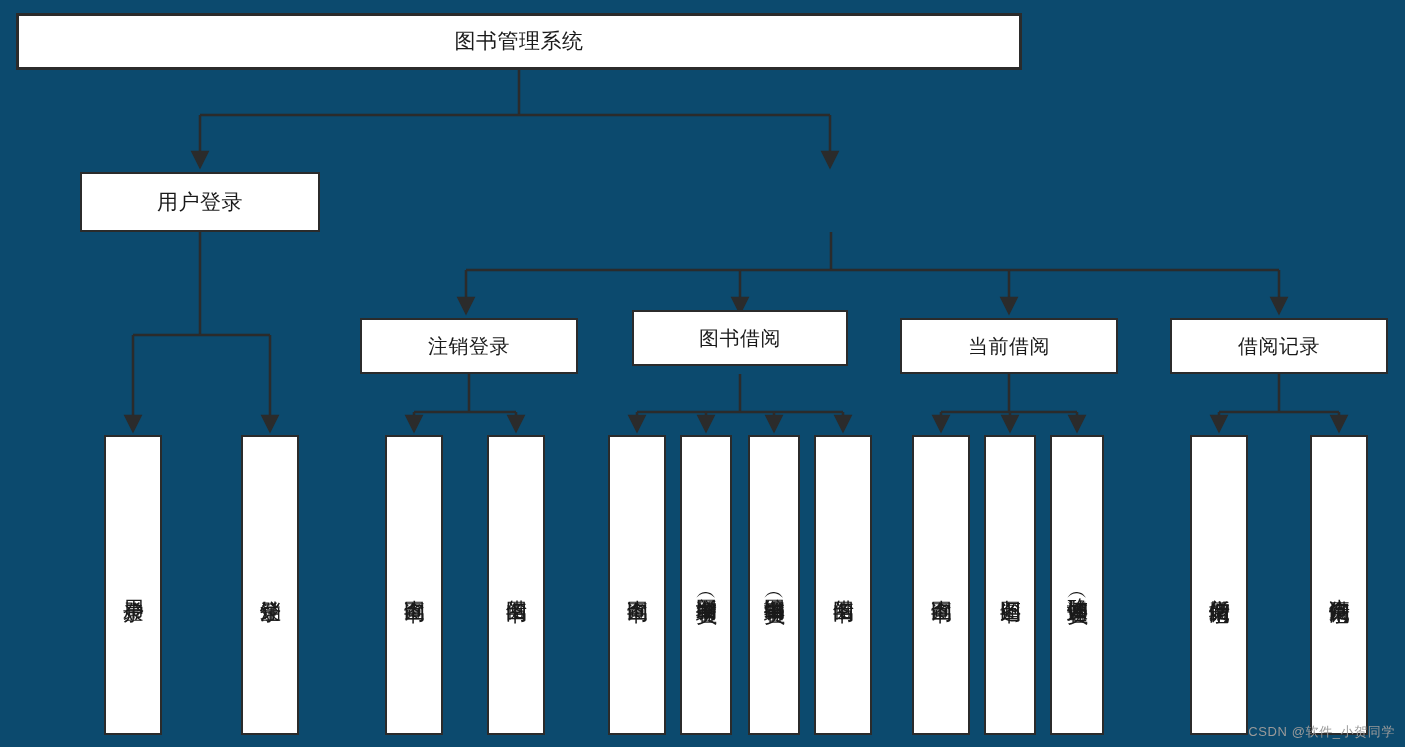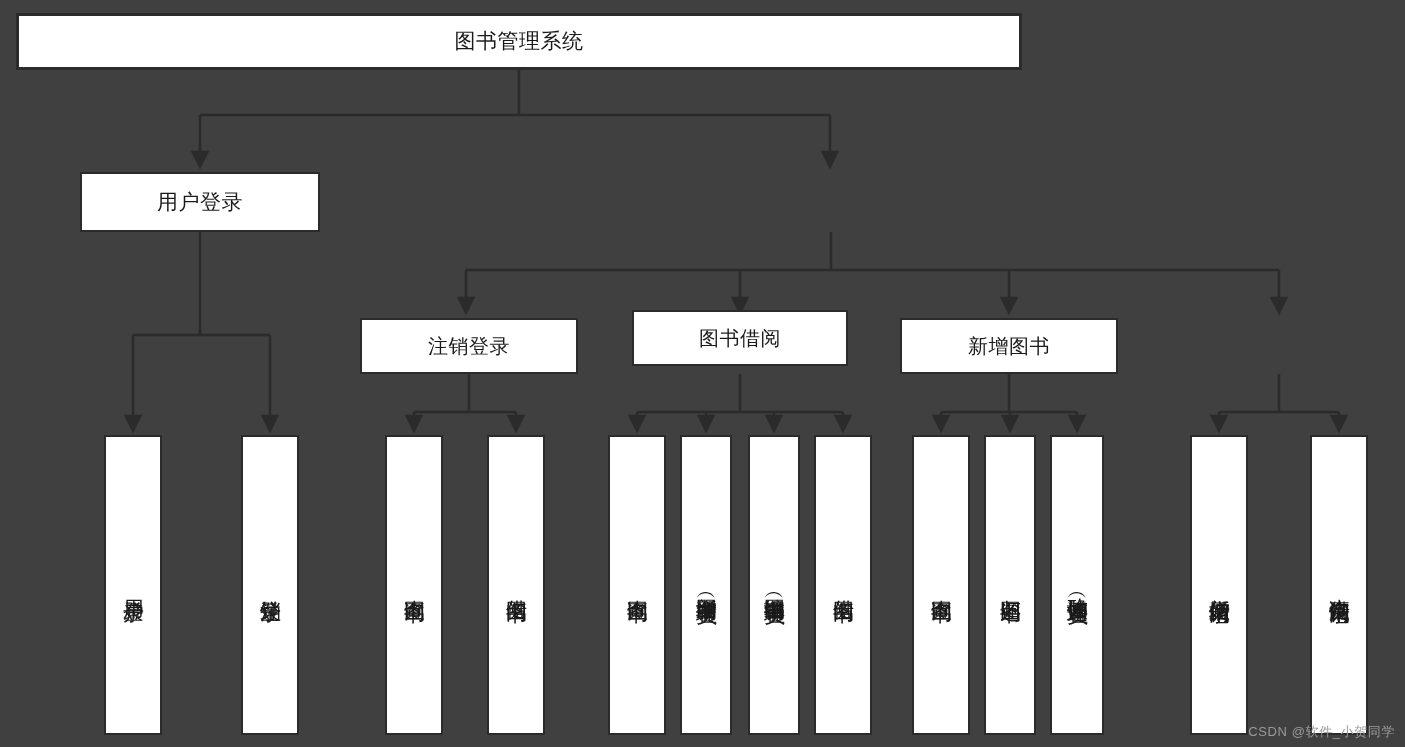--- a/index.html
+++ b/index.html
@@ -9,21 +9,21 @@
     background: #ffffff;
   }
   body {
     font-family: "Liberation Sans", "DejaVu Sans", sans-serif;
     color: #1a1a1a;
   }
   #canvas {
     position: relative;
     width: 1405px;
     height: 747px;
-    background: #404040;
+    background: #0c4a6e;
     overflow: hidden;
   }
   #edges {
     position: absolute;
     left: 0;
     top: 0;
     width: 1405px;
     height: 747px;
     pointer-events: none;
   }
@@ -141,21 +141,24 @@
     <span class="node-label">用户登录</span>
   </div>
 
   <div class="node level2" style="left:360px; top:318px; width:218px; height:56px;">
     <span class="node-label">注销登录</span>
   </div>
   <div class="node level2" style="left:632px; top:310px; width:216px; height:56px;">
     <span class="node-label">图书借阅</span>
   </div>
   <div class="node level2" style="left:900px; top:318px; width:218px; height:56px;">
-    <span class="node-label">新增图书</span>
+    <span class="node-label">当前借阅</span>
+  </div>
+  <div class="node level2" style="left:1170px; top:318px; width:218px; height:56px;">
+    <span class="node-label">借阅记录</span>
   </div>
 
   <div class="node leaf" style="left:104px; top:435px; width:58px; height:300px;">
     <span class="node-label">用户登录</span>
   </div>
   <div class="node leaf" style="left:241px; top:435px; width:58px; height:300px;">
     <span class="node-label">注销登录</span>
   </div>
   <div class="node leaf" style="left:385px; top:435px; width:58px; height:300px;">
     <span class="node-label">查询图书</span>

